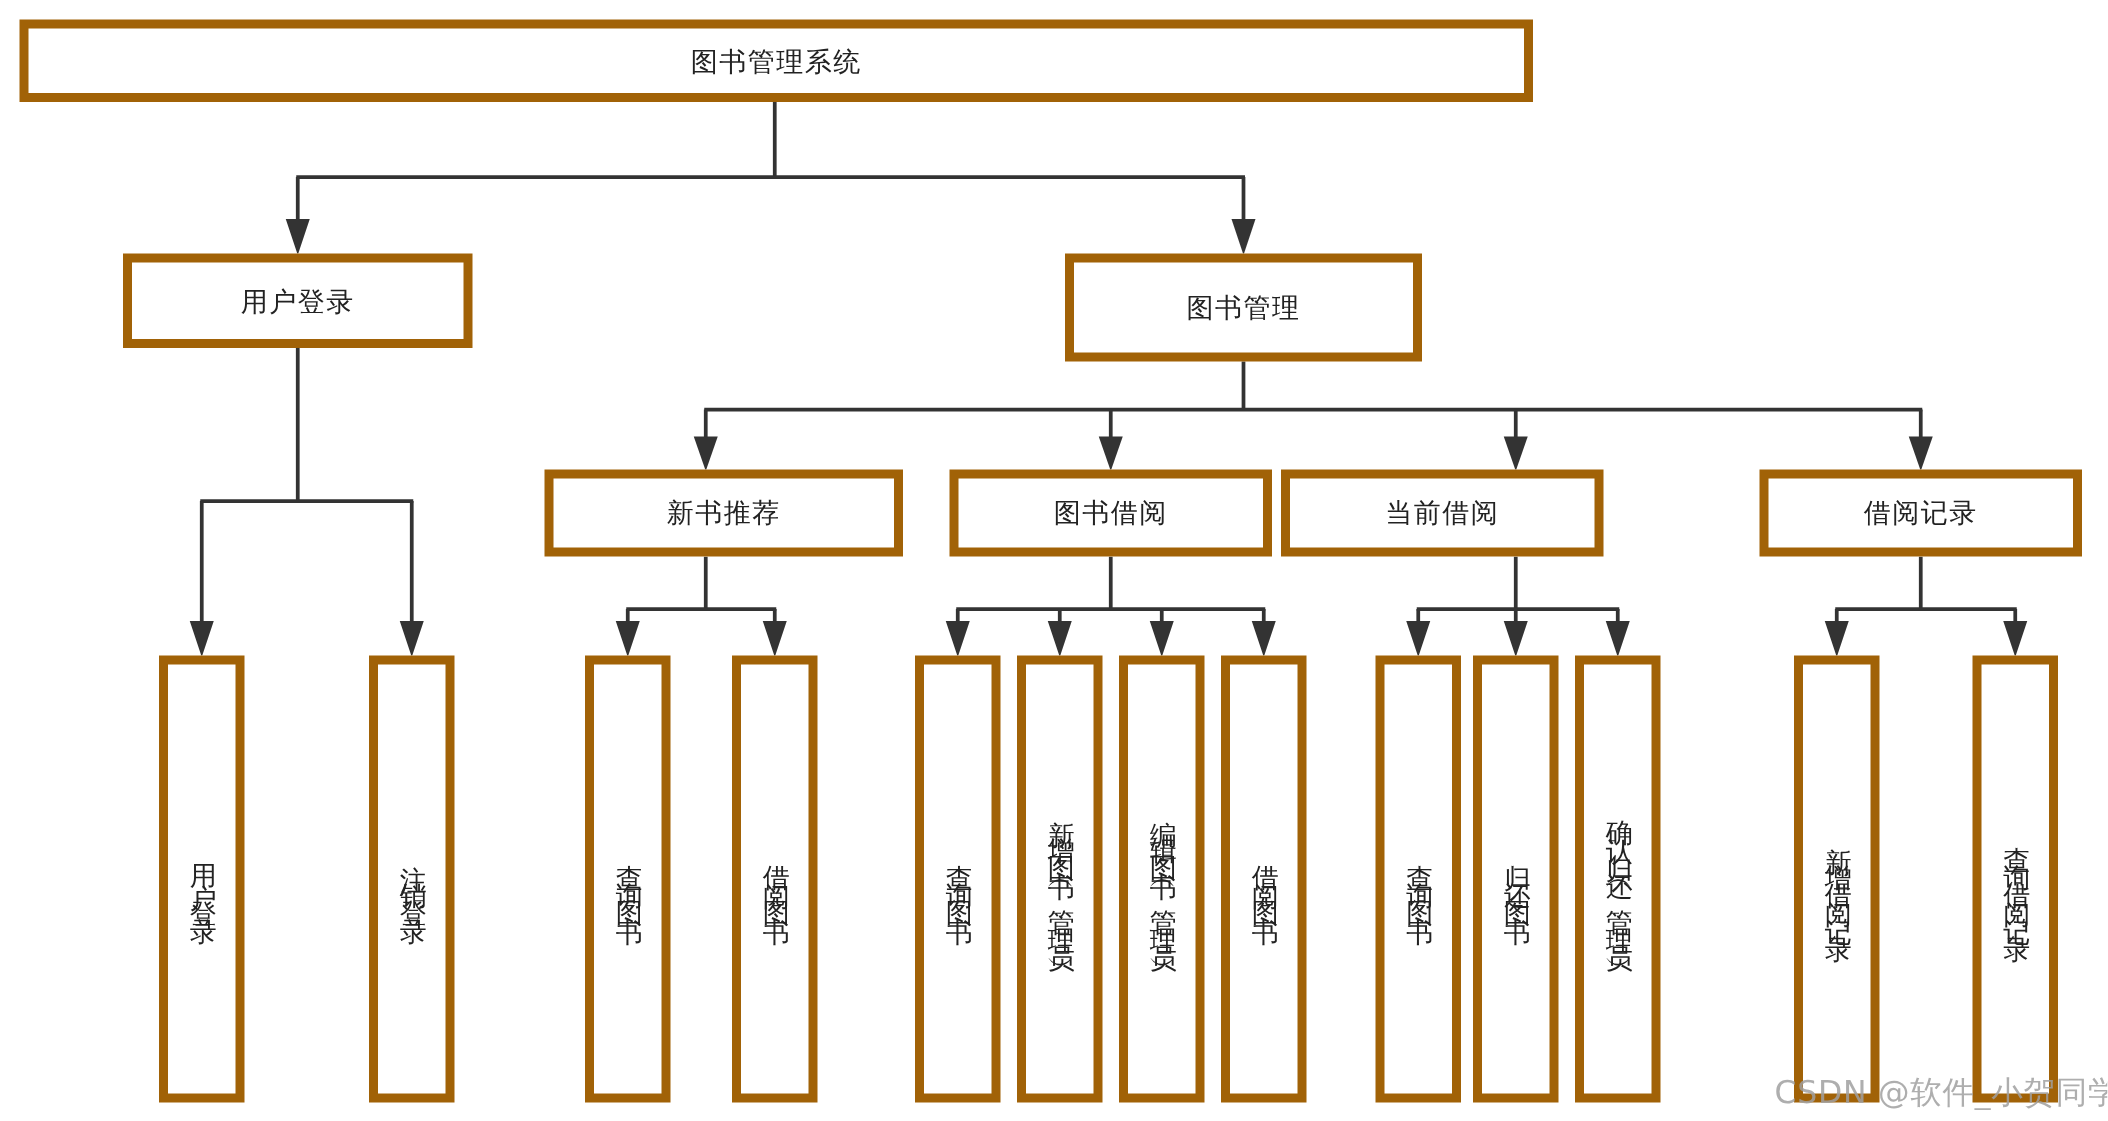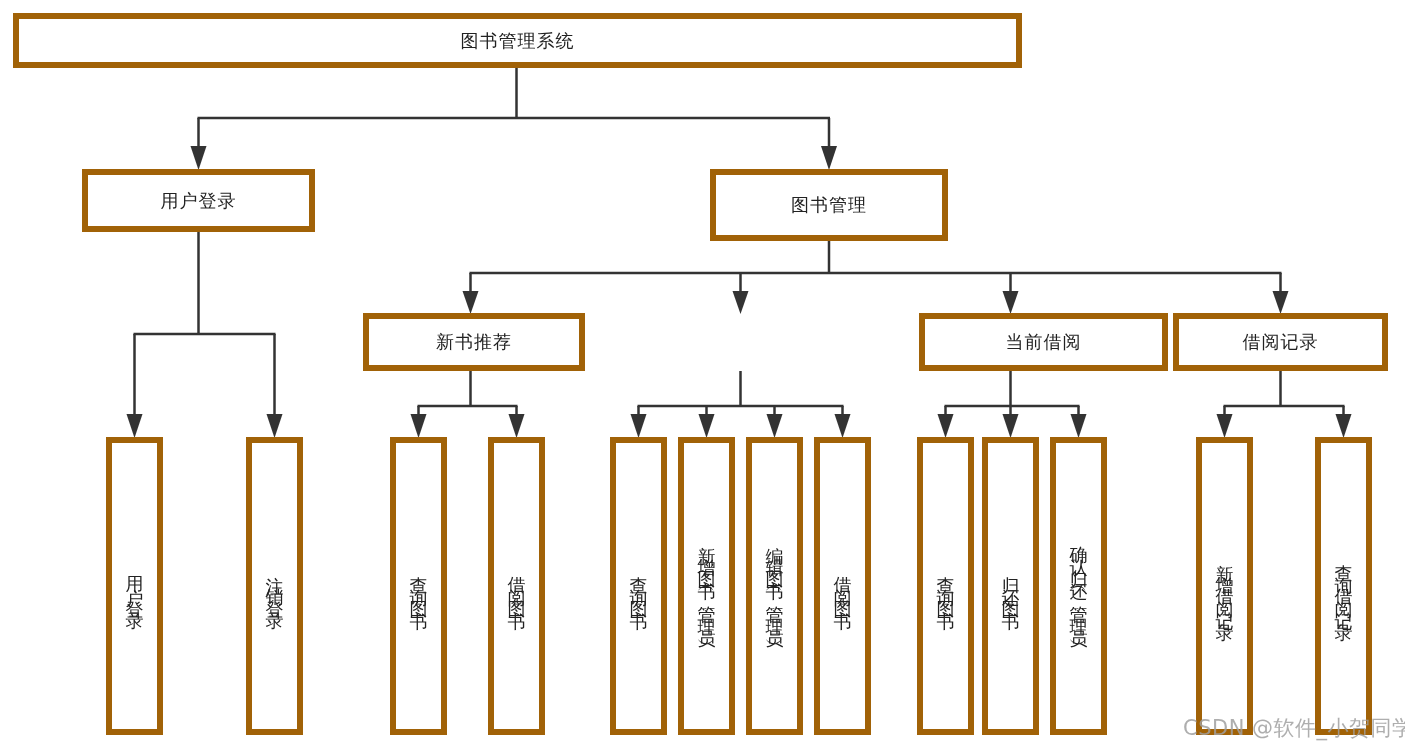--- a/index.html
+++ b/index.html
@@ -136,24 +136,27 @@
     <span>图书管理系统</span>
   </div>
 
   <div class="box" style="left:82px; top:169px; width:233px; height:63px;">
     <span>用户登录</span>
   </div>
   <div class="box" style="left:710px; top:169px; width:238px; height:72px;">
     <span>图书管理</span>
   </div>
 
-  <div class="box" style="left:363px; top:313px; width:222px; height:58px;">
+  <div class="box" style="left:363px; top:313px; width:239px; height:58px;">
     <span>新书推荐</span>
   </div>
-  <div class="box" style="left:919px; top:313px; width:249px; height:58px;">
+  <div class="box" style="left:633px; top:313px; width:215px; height:58px;">
+    <span>图书借阅</span>
+  </div>
+  <div class="box" style="left:854px; top:313px; width:215px; height:58px;">
     <span>当前借阅</span>
   </div>
   <div class="box" style="left:1173px; top:313px; width:215px; height:58px;font-family:Liberation Serif, serif;">
     <span>借阅记录</span>
   </div>
 
   <div class="box leaf" style="left:106px;">
     <span class="vtext">用户登录</span>
   </div>
   <div class="box leaf" style="left:246px;">

